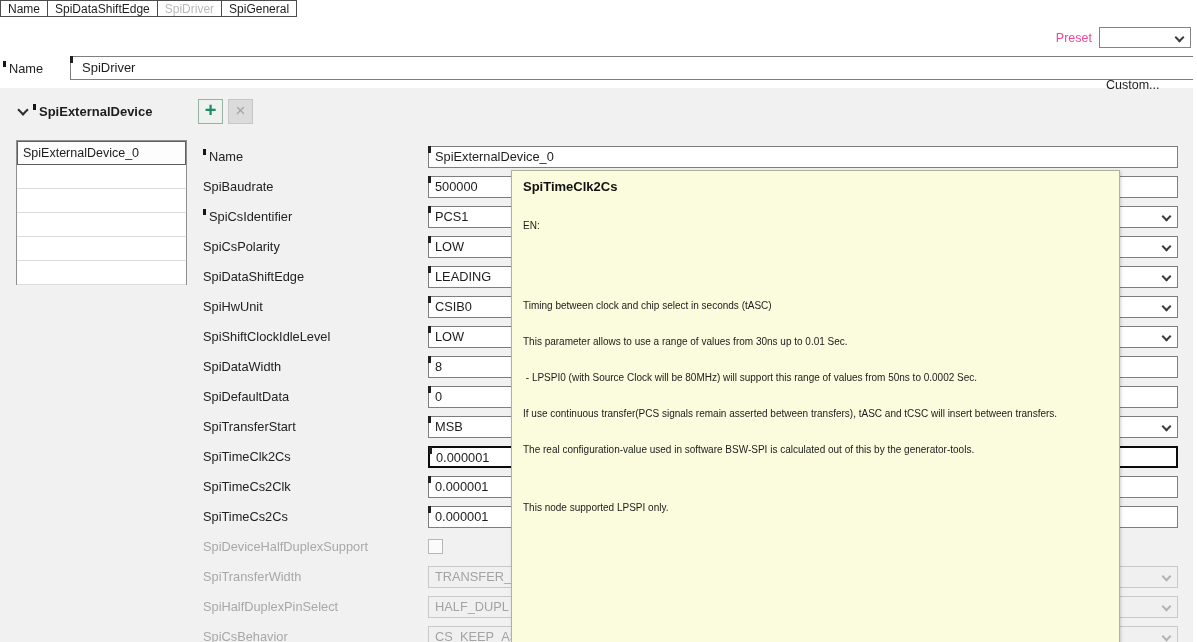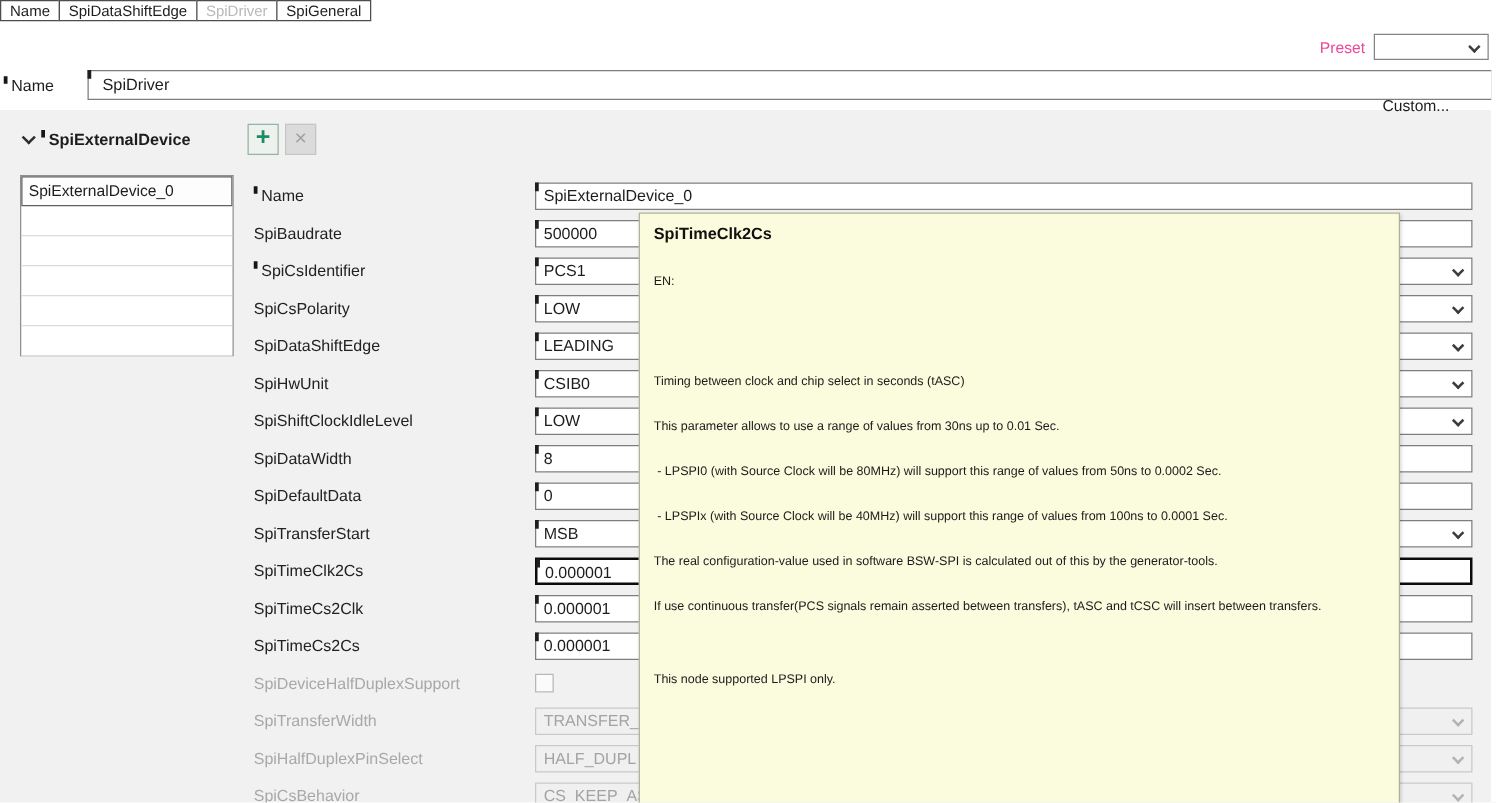--- a/index.html
+++ b/index.html
@@ -224,20 +224,19 @@
 
   <div class="tooltip">
     <div class="tt-title">SpiTimeClk2Cs</div>
     <div id="ttbody">
         <p class="tt-p">EN:</p>
         <p class="tt-p blank"></p>
         <p class="tt-p blank"></p>
         <p class="tt-p">Timing between clock and chip select in seconds (tASC)</p>
         <p class="tt-p">This parameter allows to use a range of values from 30ns up to 0.01 Sec.</p>
         <p class="tt-p"> - LPSPI0 (with Source Clock will be 80MHz) will support this range of values from 50ns to 0.0002 Sec.</p>
-        <p class="tt-p"> - LPSPIx (with Source Clock will be 40MHz) will support this range of values from 100ns to 0.0001 Sec.</p>
+        <p class="tt-p">If use continuous transfer(PCS signals remain asserted between transfers), tASC and tCSC will insert between transfers.</p>
         <p class="tt-p">The real configuration-value used in software BSW-SPI is calculated out of this by the generator-tools.</p>
-        <p class="tt-p">If use continuous transfer(PCS signals remain asserted between transfers), tASC and tCSC will insert between transfers.</p>
         <p class="tt-p blank"></p>
         <p class="tt-p">This node supported LPSPI only.</p>
       </div>
   </div>
 </div>
 
 </body></html>

